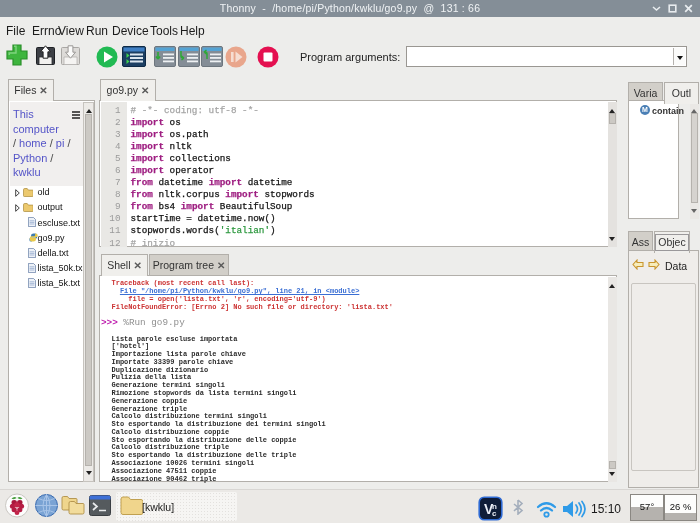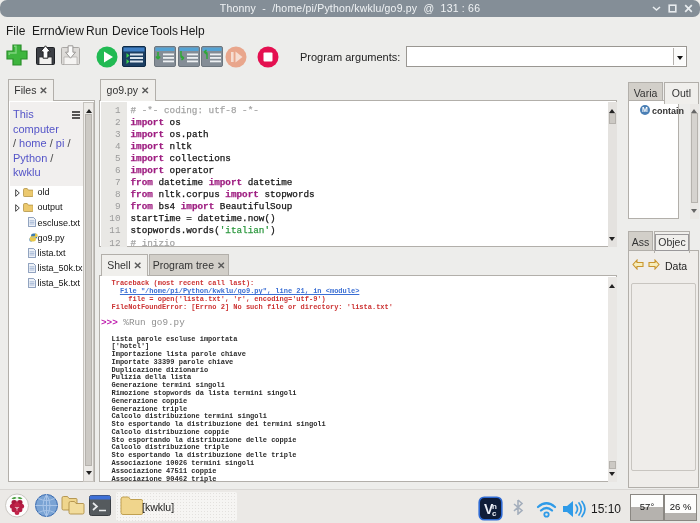--- a/index.html
+++ b/index.html
@@ -1,21 +1,21 @@
 <!DOCTYPE html>
 <html><head>
 <meta charset="utf-8">
 <style>
 * { margin:0; padding:0; box-sizing:border-box; }
 html,body { width:700px; height:523px; overflow:hidden; }
 body { font-family:"Liberation Sans", sans-serif; background:#ededeb; position:relative; }
 .abs { position:absolute; }
 
 
-#titlebar { left:0; top:0; width:700px; height:17px; background:#848e97; color:#f0f3f5; font-size:10.5px;border-radius:7px; }
+#titlebar { left:0; top:0; width:700px; height:17px; background:#848e97; color:#f0f3f5; font-size:10.5px; }
 #titletext { left:0; top:2px; width:700px; text-align:center; letter-spacing:0.2px; }
 .winbtn { top:4px; width:9px; height:9px; }
 
 
 #menubar { left:0; top:17px; width:700px; height:23px; background:#ededeb; color:#1c1c1c; font-size:12px; }
 #menubar span { position:absolute; top:7px; }
 
 
 .tbico { top:46px; width:21px; height:21px; }
 #progargs { left:300px; top:51px; font-size:11px; color:#222; }
@@ -193,21 +193,21 @@
   <div class="ftree" style="left:28.5px; top:116.5px;">escluse.txt</div>
   <svg class="abs" style="left:20px; top:132px; width:9px; height:9px;" viewBox="0 0 11 11">
       <path d="M5.5 0.5 q-3 0 -3 2.5 v2.5 h5.5 v0.5 h-7 q-0.5 0 -0.5 2.5 q0 2 2 2 h1 v-2 q0-1.5 1.5-1.5 h3 q2 0 2-2 v-2 q0-2.5 -2.5-2.5 z" fill="#3d7cb0"></path>
       <path d="M5.5 10.5 q3 0 3-2.5 v-2.5 h-5.5 v-0.5 h7 q0.5 0 0.5-2.5 q0-2 -2-2 h-1 v2 q0 1.5 -1.5 1.5 h-3 q-2 0 -2 2 v2 q0 2.5 2.5 2.5 z" fill="#e8c94c"></path>
     </svg>
   <div class="ftree" style="left:28.5px; top:131.8px;">go9.py</div>
   <svg class="abs doc" style="left:18.5px; top:146.5px;" viewBox="0 0 8 10">
       <path d="M0.4 0.4 h5 l2.2 2.2 v7 h-7.2 z" fill="#eef2f8" stroke="#6a82a8" stroke-width="0.8"></path>
       <path d="M1.6 3.8 h4.8 M1.6 5.4 h4.8 M1.6 7 h4.8" stroke="#8aa2c8" stroke-width="0.7"></path>
     </svg>
-  <div class="ftree" style="left:28.5px; top:147px;">lista.txt</div>
+  <div class="ftree" style="left:28.5px; top:147px;">della.txt</div>
   <svg class="abs doc" style="left:18.5px; top:161.5px;" viewBox="0 0 8 10">
       <path d="M0.4 0.4 h5 l2.2 2.2 v7 h-7.2 z" fill="#eef2f8" stroke="#6a82a8" stroke-width="0.8"></path>
       <path d="M1.6 3.8 h4.8 M1.6 5.4 h4.8 M1.6 7 h4.8" stroke="#8aa2c8" stroke-width="0.7"></path>
     </svg>
   <div class="ftree" style="left:28.5px; top:162.2px;">lista_50k.tx</div>
   <svg class="abs doc" style="left:18.5px; top:176.8px;" viewBox="0 0 8 10">
       <path d="M0.4 0.4 h5 l2.2 2.2 v7 h-7.2 z" fill="#eef2f8" stroke="#6a82a8" stroke-width="0.8"></path>
       <path d="M1.6 3.8 h4.8 M1.6 5.4 h4.8 M1.6 7 h4.8" stroke="#8aa2c8" stroke-width="0.7"></path>
     </svg>
   <div class="ftree" style="left:28.5px; top:177.4px;">lista_5k.txt</div>

